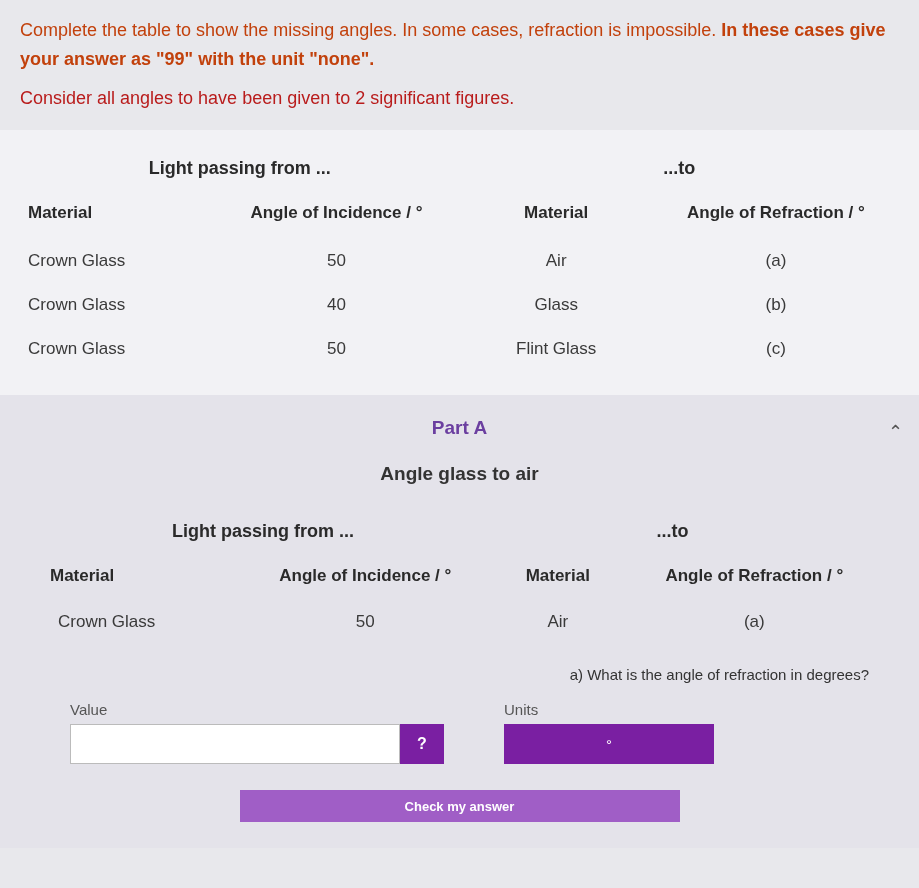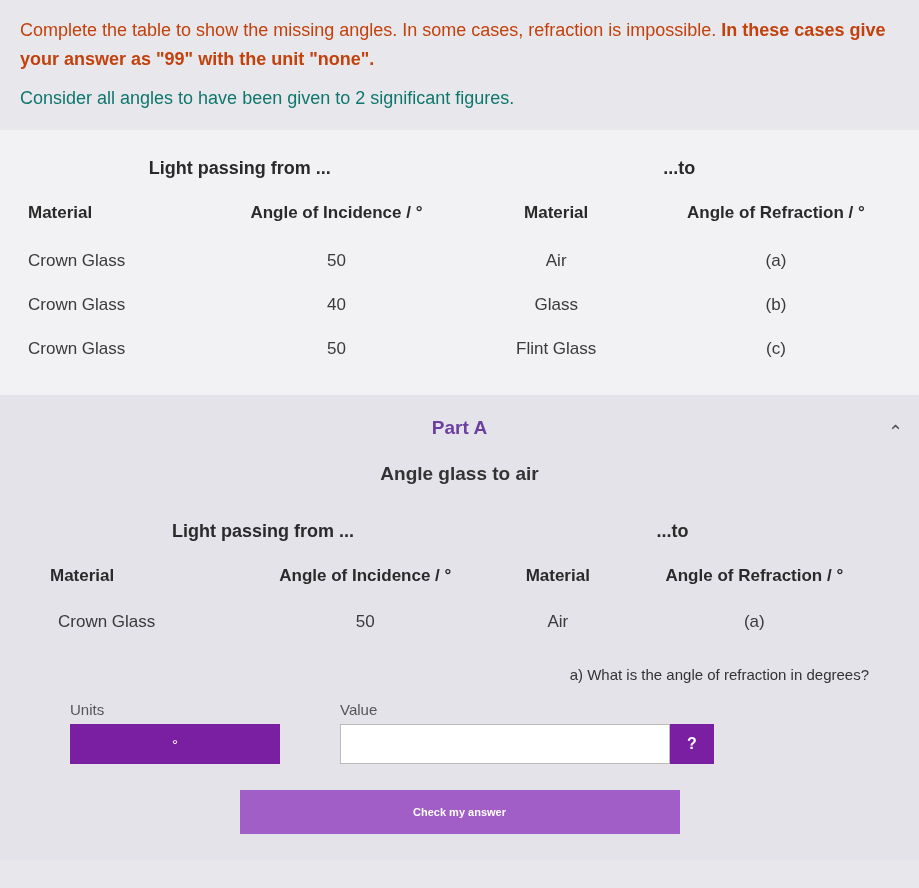--- a/index.html
+++ b/index.html
@@ -15,21 +15,21 @@
     padding: 16px 20px 10px 20px;
     font-size: 18px;
     line-height: 1.6;
     color: #c2410c;
   }
   .instructions .bold { font-weight: 700; }
   .sig-figures {
     padding: 0 20px 18px 20px;
     font-size: 18px;
     line-height: 1.6;
-    color: #0f766e;
+    color: #b91c1c;
   }
   .table-wrap {
     background: #f2f2f5;
     padding: 18px 20px 24px 20px;
   }
   table.refraction {
     width: 100%;
     border-collapse: collapse;
   }
   table.refraction th.group-from {
@@ -172,25 +172,25 @@
   .units-select::after {
     content: "";
   }
   .check-row {
     display: flex;
     justify-content: center;
     padding: 26px 0 0 0;
   }
   .check-btn {
     width: 440px;
-    height: 44px;
+    height: 32px;
     background: #a05ec6;
     color: #fff;
     border: none;
-    font-size: 11px;
+    font-size: 13px;
     font-weight: 600;
     cursor: pointer;
   }
 </style>
 </head>
 <body>
 
 <div class="instructions">
   <span>Complete the table to show the missing angles. In some cases, refraction is impossible. </span><span class="bold">In these cases give your answer as "99" with the unit "none".</span>
 </div>
@@ -262,30 +262,30 @@
           <td class="c4">(a)</td>
         </tr>
       </tbody>
     </table>
   </div>
 
   <div class="question">a) What is the angle of refraction in degrees?</div>
 
   <div class="inputs-row">
     <div class="field-group">
-      <div class="field-label">Units</div>
-      <div class="units-select">
-        <span>°</span>
-      </div>
-    </div>
-    <div class="field-group">
       <div class="field-label">Value</div>
       <div class="value-wrap">
         <input class="value-input" type="text" style="">
         <button class="hint-btn">?</button>
       </div>
     </div>
+    <div class="field-group">
+      <div class="field-label">Units</div>
+      <div class="units-select">
+        <span>°</span>
+      </div>
+    </div>
   </div>
 
   <div class="check-row">
     <button class="check-btn">Check my answer</button>
   </div>
 </div>
 
 </body></html>

